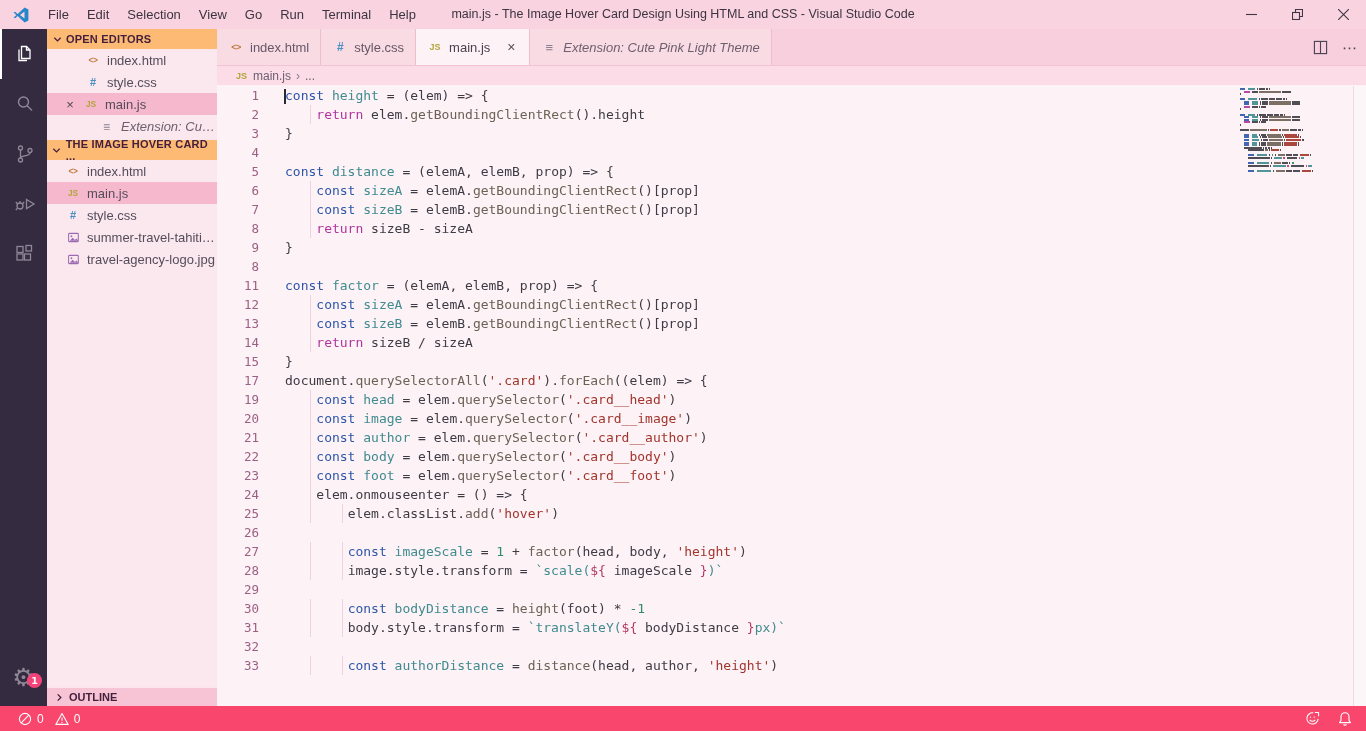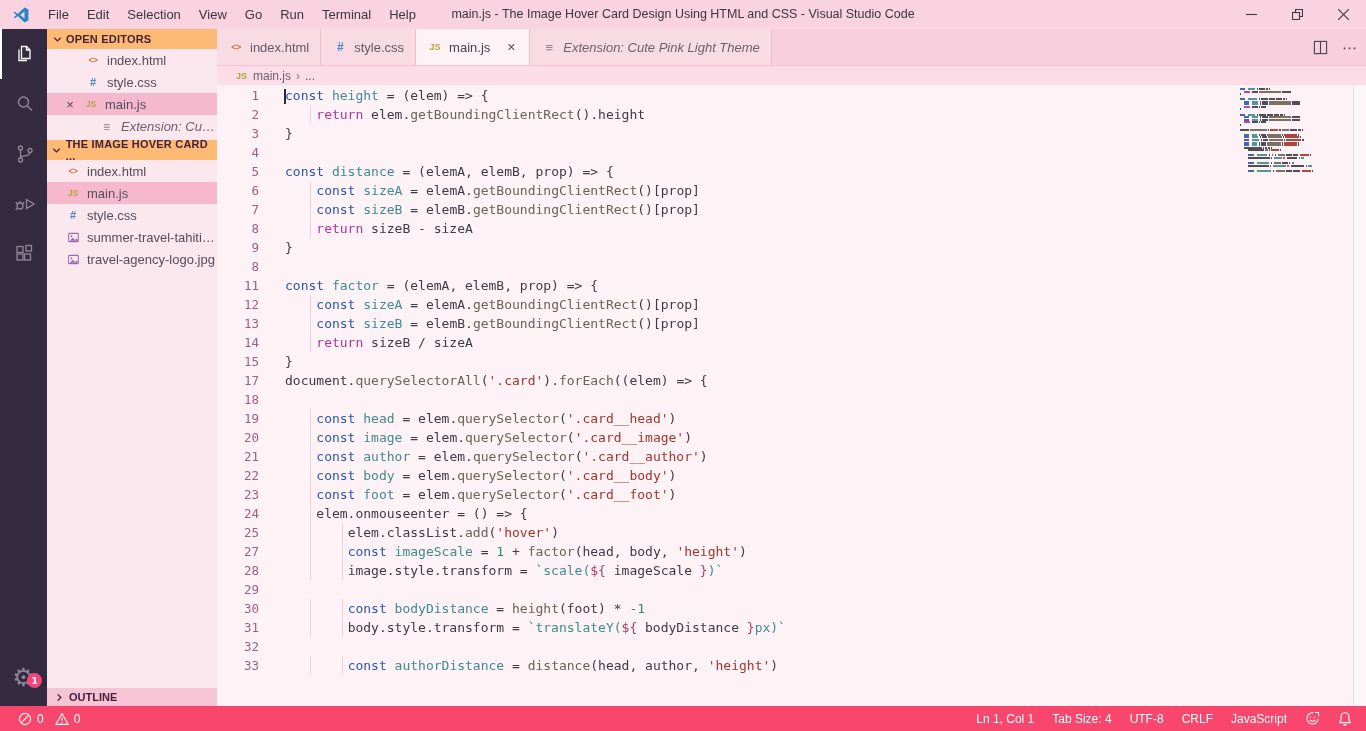--- a/index.html
+++ b/index.html
@@ -309,28 +309,28 @@
           <div class="cline"><span class="lnum">7</span><span class="ltxt"><span class="iguide" style="left: 25.32px;"></span><span style="padding-left: 31.32px;"><span style="color: rgb(45, 86, 169);">const</span><span style="color: rgb(61, 59, 67);"> </span><span style="color: rgb(63, 139, 143);">sizeB</span><span style="color: rgb(61, 59, 67);"> = elemB.</span><span style="color: rgb(109, 97, 86);">getBoundingClientRect</span><span style="color: rgb(61, 59, 67);">()[prop]</span></span></span></div>
           <div class="cline"><span class="lnum">8</span><span class="ltxt"><span class="iguide" style="left: 25.32px;"></span><span style="padding-left: 31.32px;"><span style="color: rgb(176, 53, 158);">return</span><span style="color: rgb(61, 59, 67);"> sizeB - sizeA</span></span></span></div>
           <div class="cline"><span class="lnum">9</span><span class="ltxt"><span style="padding-left: 0px;"><span style="color: rgb(61, 59, 67);">}</span></span></span></div>
           <div class="cline"><span class="lnum">8</span><span class="ltxt"><span style="padding-left: 0px;"></span></span></div>
           <div class="cline"><span class="lnum">11</span><span class="ltxt"><span style="padding-left: 0px;"><span style="color: rgb(45, 86, 169);">const</span><span style="color: rgb(61, 59, 67);"> </span><span style="color: rgb(63, 139, 143);">factor</span><span style="color: rgb(61, 59, 67);"> = (elemA, elemB, prop) =&gt; {</span></span></span></div>
           <div class="cline"><span class="lnum">12</span><span class="ltxt"><span class="iguide" style="left: 25.32px;"></span><span style="padding-left: 31.32px;"><span style="color: rgb(45, 86, 169);">const</span><span style="color: rgb(61, 59, 67);"> </span><span style="color: rgb(63, 139, 143);">sizeA</span><span style="color: rgb(61, 59, 67);"> = elemA.</span><span style="color: rgb(109, 97, 86);">getBoundingClientRect</span><span style="color: rgb(61, 59, 67);">()[prop]</span></span></span></div>
           <div class="cline"><span class="lnum">13</span><span class="ltxt"><span class="iguide" style="left: 25.32px;"></span><span style="padding-left: 31.32px;"><span style="color: rgb(45, 86, 169);">const</span><span style="color: rgb(61, 59, 67);"> </span><span style="color: rgb(63, 139, 143);">sizeB</span><span style="color: rgb(61, 59, 67);"> = elemB.</span><span style="color: rgb(109, 97, 86);">getBoundingClientRect</span><span style="color: rgb(61, 59, 67);">()[prop]</span></span></span></div>
           <div class="cline"><span class="lnum">14</span><span class="ltxt"><span class="iguide" style="left: 25.32px;"></span><span style="padding-left: 31.32px;"><span style="color: rgb(176, 53, 158);">return</span><span style="color: rgb(61, 59, 67);"> sizeB / sizeA</span></span></span></div>
           <div class="cline"><span class="lnum">15</span><span class="ltxt"><span style="padding-left: 0px;"><span style="color: rgb(61, 59, 67);">}</span></span></span></div>
           <div class="cline"><span class="lnum">17</span><span class="ltxt"><span style="padding-left: 0px;"><span style="color: rgb(61, 59, 67);">document.</span><span style="color: rgb(109, 97, 86);">querySelectorAll</span><span style="color: rgb(61, 59, 67);">(</span><span style="color: rgb(161, 53, 44);">'.card'</span><span style="color: rgb(61, 59, 67);">).</span><span style="color: rgb(109, 97, 86);">forEach</span><span style="color: rgb(61, 59, 67);">((elem) =&gt; {</span></span></span></div>
-          <div class="cline"><span class="lnum">18</span><span class="ltxt"><span class="iguide" style="left: 25.32px;"></span><span style="padding-left: 0px;"></span></span></div>
           <div class="cline"><span class="lnum">19</span><span class="ltxt"><span class="iguide" style="left: 25.32px;"></span><span style="padding-left: 31.32px;"><span style="color: rgb(45, 86, 169);">const</span><span style="color: rgb(61, 59, 67);"> </span><span style="color: rgb(63, 139, 143);">head</span><span style="color: rgb(61, 59, 67);"> = elem.</span><span style="color: rgb(109, 97, 86);">querySelector</span><span style="color: rgb(61, 59, 67);">(</span><span style="color: rgb(161, 53, 44);">'.card__head'</span><span style="color: rgb(61, 59, 67);">)</span></span></span></div>
           <div class="cline"><span class="lnum">20</span><span class="ltxt"><span class="iguide" style="left: 25.32px;"></span><span style="padding-left: 31.32px;"><span style="color: rgb(45, 86, 169);">const</span><span style="color: rgb(61, 59, 67);"> </span><span style="color: rgb(63, 139, 143);">image</span><span style="color: rgb(61, 59, 67);"> = elem.</span><span style="color: rgb(109, 97, 86);">querySelector</span><span style="color: rgb(61, 59, 67);">(</span><span style="color: rgb(161, 53, 44);">'.card__image'</span><span style="color: rgb(61, 59, 67);">)</span></span></span></div>
           <div class="cline"><span class="lnum">21</span><span class="ltxt"><span class="iguide" style="left: 25.32px;"></span><span style="padding-left: 31.32px;"><span style="color: rgb(45, 86, 169);">const</span><span style="color: rgb(61, 59, 67);"> </span><span style="color: rgb(63, 139, 143);">author</span><span style="color: rgb(61, 59, 67);"> = elem.</span><span style="color: rgb(109, 97, 86);">querySelector</span><span style="color: rgb(61, 59, 67);">(</span><span style="color: rgb(161, 53, 44);">'.card__author'</span><span style="color: rgb(61, 59, 67);">)</span></span></span></div>
           <div class="cline"><span class="lnum">22</span><span class="ltxt"><span class="iguide" style="left: 25.32px;"></span><span style="padding-left: 31.32px;"><span style="color: rgb(45, 86, 169);">const</span><span style="color: rgb(61, 59, 67);"> </span><span style="color: rgb(63, 139, 143);">body</span><span style="color: rgb(61, 59, 67);"> = elem.</span><span style="color: rgb(109, 97, 86);">querySelector</span><span style="color: rgb(61, 59, 67);">(</span><span style="color: rgb(161, 53, 44);">'.card__body'</span><span style="color: rgb(61, 59, 67);">)</span></span></span></div>
           <div class="cline"><span class="lnum">23</span><span class="ltxt"><span class="iguide" style="left: 25.32px;"></span><span style="padding-left: 31.32px;"><span style="color: rgb(45, 86, 169);">const</span><span style="color: rgb(61, 59, 67);"> </span><span style="color: rgb(63, 139, 143);">foot</span><span style="color: rgb(61, 59, 67);"> = elem.</span><span style="color: rgb(109, 97, 86);">querySelector</span><span style="color: rgb(61, 59, 67);">(</span><span style="color: rgb(161, 53, 44);">'.card__foot'</span><span style="color: rgb(61, 59, 67);">)</span></span></span></div>
           <div class="cline"><span class="lnum">24</span><span class="ltxt"><span class="iguide" style="left: 25.32px;"></span><span style="padding-left: 31.32px;"><span style="color: rgb(61, 59, 67);">elem.onmouseenter = () =&gt; {</span></span></span></div>
           <div class="cline"><span class="lnum">25</span><span class="ltxt"><span class="iguide" style="left: 25.32px;"></span><span class="iguide" style="left: 56.64px;"></span><span style="padding-left: 62.64px;"><span style="color: rgb(61, 59, 67);">elem.classList.</span><span style="color: rgb(109, 97, 86);">add</span><span style="color: rgb(61, 59, 67);">(</span><span style="color: rgb(161, 53, 44);">'hover'</span><span style="color: rgb(61, 59, 67);">)</span></span></span></div>
+          <div class="cline"><span class="lnum">26</span><span class="ltxt"><span class="iguide" style="left: 25.32px;"></span><span class="iguide" style="left: 56.64px;"></span><span style="padding-left: 0px;"></span></span></div>
           <div class="cline"><span class="lnum">27</span><span class="ltxt"><span class="iguide" style="left: 25.32px;"></span><span class="iguide" style="left: 56.64px;"></span><span style="padding-left: 62.64px;"><span style="color: rgb(45, 86, 169);">const</span><span style="color: rgb(61, 59, 67);"> </span><span style="color: rgb(63, 139, 143);">imageScale</span><span style="color: rgb(61, 59, 67);"> = </span><span style="color: rgb(47, 138, 104);">1</span><span style="color: rgb(61, 59, 67);"> + </span><span style="color: rgb(109, 97, 86);">factor</span><span style="color: rgb(61, 59, 67);">(head, body, </span><span style="color: rgb(161, 53, 44);">'height'</span><span style="color: rgb(61, 59, 67);">)</span></span></span></div>
           <div class="cline"><span class="lnum">28</span><span class="ltxt"><span class="iguide" style="left: 25.32px;"></span><span class="iguide" style="left: 56.64px;"></span><span style="padding-left: 62.64px;"><span style="color: rgb(61, 59, 67);">image.style.transform = </span><span style="color: rgb(63, 139, 143);">`scale(</span><span style="color: rgb(180, 58, 102);">${</span><span style="color: rgb(61, 59, 67);"> imageScale </span><span style="color: rgb(180, 58, 102);">}</span><span style="color: rgb(63, 139, 143);">)`</span></span></span></div>
           <div class="cline"><span class="lnum">29</span><span class="ltxt"><span class="iguide" style="left: 25.32px;"></span><span class="iguide" style="left: 56.64px;"></span><span style="padding-left: 0px;"></span></span></div>
           <div class="cline"><span class="lnum">30</span><span class="ltxt"><span class="iguide" style="left: 25.32px;"></span><span class="iguide" style="left: 56.64px;"></span><span style="padding-left: 62.64px;"><span style="color: rgb(45, 86, 169);">const</span><span style="color: rgb(61, 59, 67);"> </span><span style="color: rgb(63, 139, 143);">bodyDistance</span><span style="color: rgb(61, 59, 67);"> = </span><span style="color: rgb(109, 97, 86);">height</span><span style="color: rgb(61, 59, 67);">(foot) * </span><span style="color: rgb(47, 138, 104);">-1</span></span></span></div>
           <div class="cline"><span class="lnum">31</span><span class="ltxt"><span class="iguide" style="left: 25.32px;"></span><span class="iguide" style="left: 56.64px;"></span><span style="padding-left: 62.64px;"><span style="color: rgb(61, 59, 67);">body.style.transform = </span><span style="color: rgb(63, 139, 143);">`translateY(</span><span style="color: rgb(180, 58, 102);">${</span><span style="color: rgb(61, 59, 67);"> bodyDistance </span><span style="color: rgb(180, 58, 102);">}</span><span style="color: rgb(63, 139, 143);">px)`</span></span></span></div>
           <div class="cline"><span class="lnum">32</span><span class="ltxt"><span class="iguide" style="left: 25.32px;"></span><span class="iguide" style="left: 56.64px;"></span><span style="padding-left: 0px;"></span></span></div>
           <div class="cline"><span class="lnum">33</span><span class="ltxt"><span class="iguide" style="left: 25.32px;"></span><span class="iguide" style="left: 56.64px;"></span><span style="padding-left: 62.64px;"><span style="color: rgb(45, 86, 169);">const</span><span style="color: rgb(61, 59, 67);"> </span><span style="color: rgb(63, 139, 143);">authorDistance</span><span style="color: rgb(61, 59, 67);"> = </span><span style="color: rgb(109, 97, 86);">distance</span><span style="color: rgb(61, 59, 67);">(head, author, </span><span style="color: rgb(161, 53, 44);">'height'</span><span style="color: rgb(61, 59, 67);">)</span></span></span></div>
         </div>
       <div id="cursor"></div>
       <div id="minimap">
@@ -632,27 +632,20 @@
     <span class="sb-icon">
         <svg width="14" height="14" viewBox="0 0 14 14" fill="none" stroke="#fff" stroke-width="1.1">
           <path d="M7 1.6 13.2 12.4H.8Z" stroke-linejoin="round"></path>
           <path d="M7 5.4v3.3"></path>
           <circle cx="7" cy="10.5" r=".65" fill="#fff" stroke="none"></circle>
         </svg>
       </span>
     <span class="cnt">0</span>
   </div>
   <div id="status-right">
-    <span id="sr-texts" style="display:flex;align-items:center;gap:18px">
-        <span>Ln 1, Col 1</span>
-        <span>Tab Size: 4</span>
-        <span>UTF-8</span>
-        <span>CRLF</span>
-        <span>JavaScript</span>
-      </span>
     <span class="sb-icon">
         <svg width="15" height="15" viewBox="0 0 16 16" fill="none" stroke="#fff" stroke-width="1.1">
           <path d="M14 8.4A6 6 0 1 1 8.8 2"></path>
           <path d="M10.5 1.5h4v4" stroke-linejoin="round"></path>
           <circle cx="5.8" cy="6.6" r=".7" fill="#fff" stroke="none"></circle>
           <circle cx="9.8" cy="6.6" r=".7" fill="#fff" stroke="none"></circle>
           <path d="M5 9.5c.8 1 1.8 1.5 3 1.5s2.2-.5 3-1.5"></path>
         </svg>
       </span>
     <span class="sb-icon">

